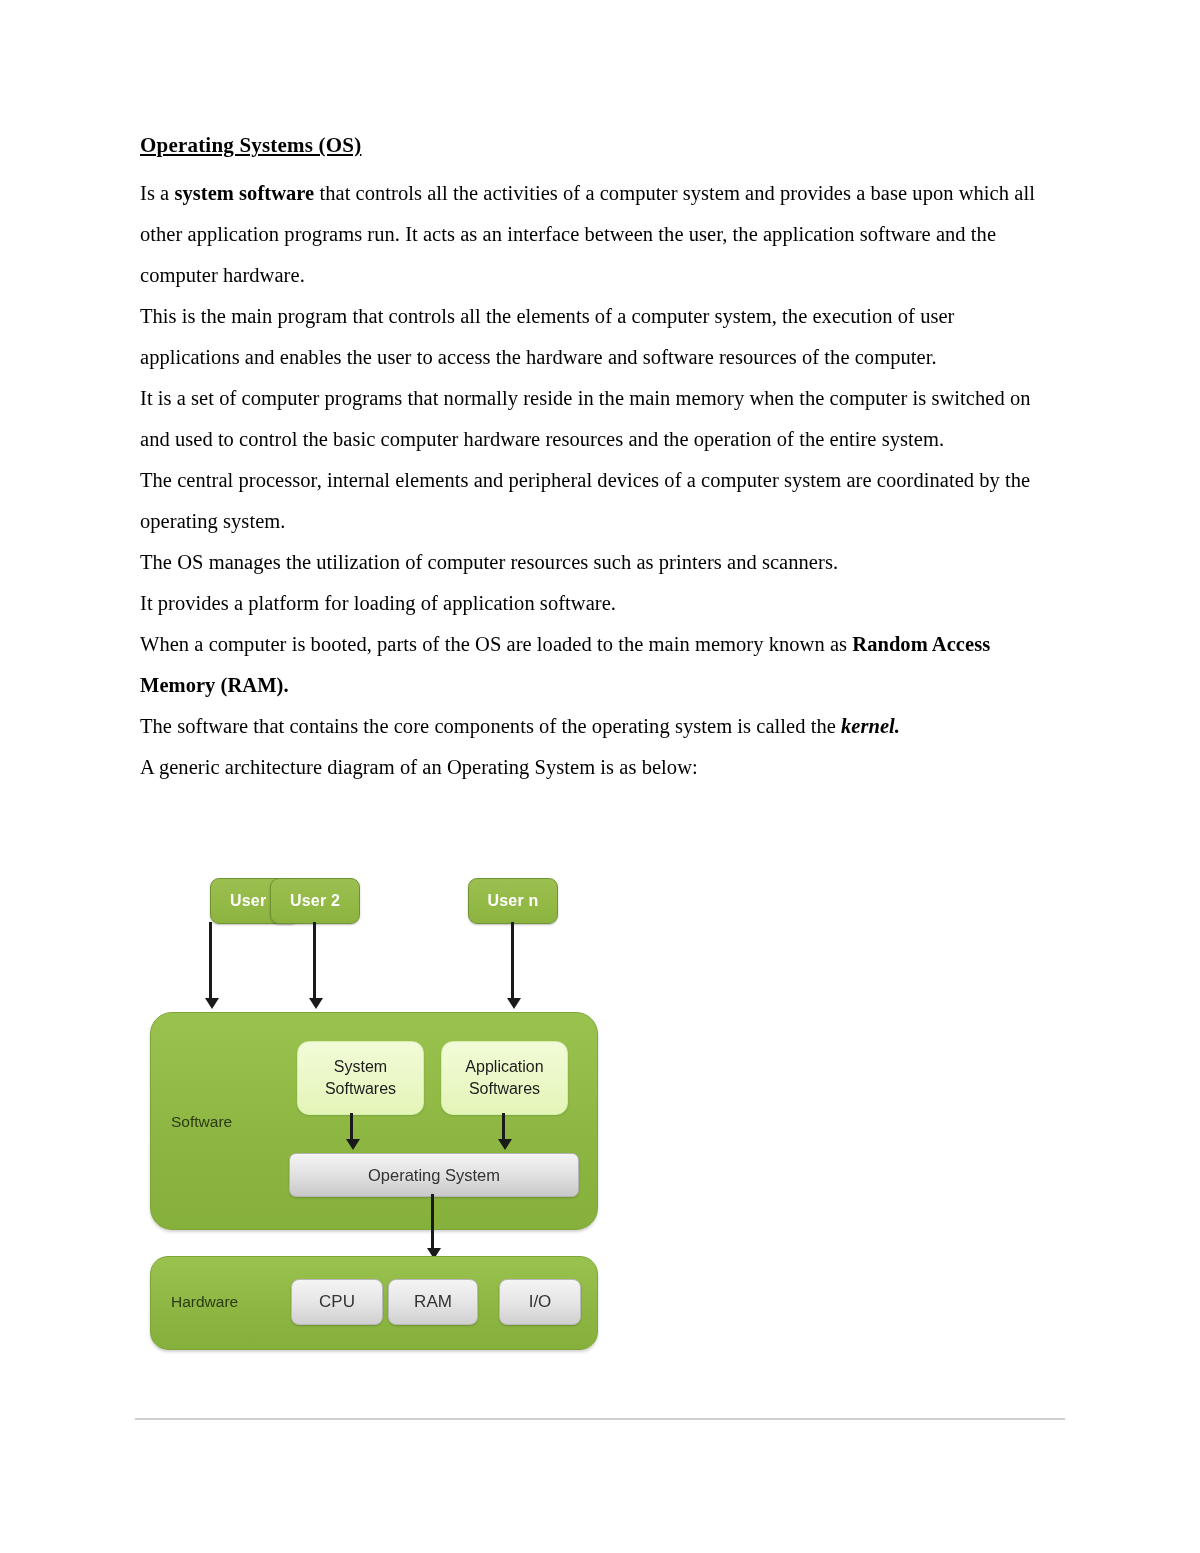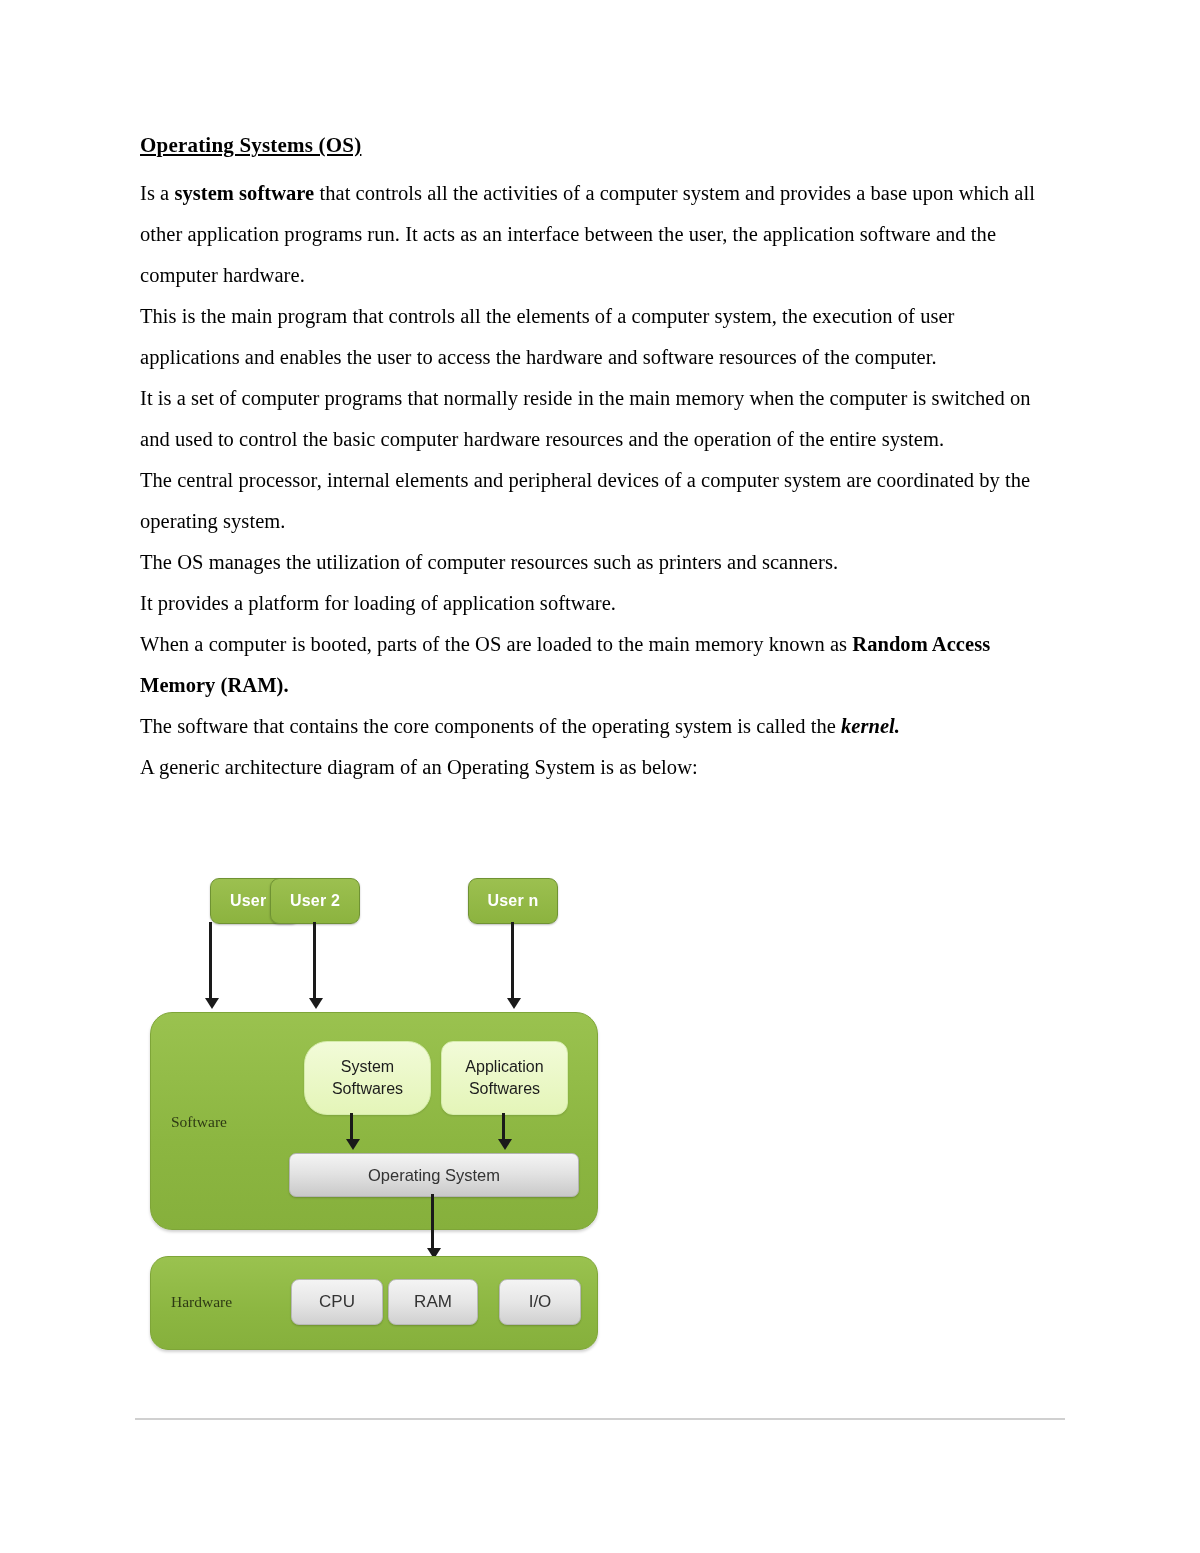--- a/index.html
+++ b/index.html
@@ -95,21 +95,21 @@
     border-radius: 22px;
     background: linear-gradient(180deg, #9ac24f 0%, #8cb641 60%, #86b03c 100%);
     border: 1px solid #7ea538;
     box-shadow: 0 2px 3px rgba(0,0,0,0.18);
   }
   .panel-software { top: 134px; height: 216px; }
   .panel-hardware { top: 378px; height: 92px; border-radius: 18px; }
 
   .panel-label {
     position: absolute;
-    font-family: Liberation Serif, serif;
+    font-family: Liberation Sans, sans-serif;
     font-size: 15.5px;
     color: #2e3a14;
   }
   .label-software { left: 20px; top: 100px; }
   .label-hardware { left: 20px; top: 36px; }
 
   .soft-box {
     position: absolute;
     top: 28px;
     width: 125px;
@@ -120,21 +120,21 @@
     box-shadow: 0 1px 2px rgba(0,0,0,0.12);
     display: flex;
     flex-direction: column;
     align-items: center;
     justify-content: center;
     font-family: "Liberation Sans", "DejaVu Sans", sans-serif;
     font-size: 16px;
     color: #1c1c1c;
     line-height: 1.35;
   }
-  .soft-system { left: 153px; border-radius: 23px; }
+  .soft-system { left: 146px; }
   .soft-app    { left: 290px; }
 
   .os-bar {
     position: absolute;
     left: 138px;
     top: 140px;
     width: 288px;
     height: 42px;
     border-radius: 7px;
     background: linear-gradient(180deg, #f4f4f4 0%, #e3e3e3 45%, #c9c9c9 100%);

